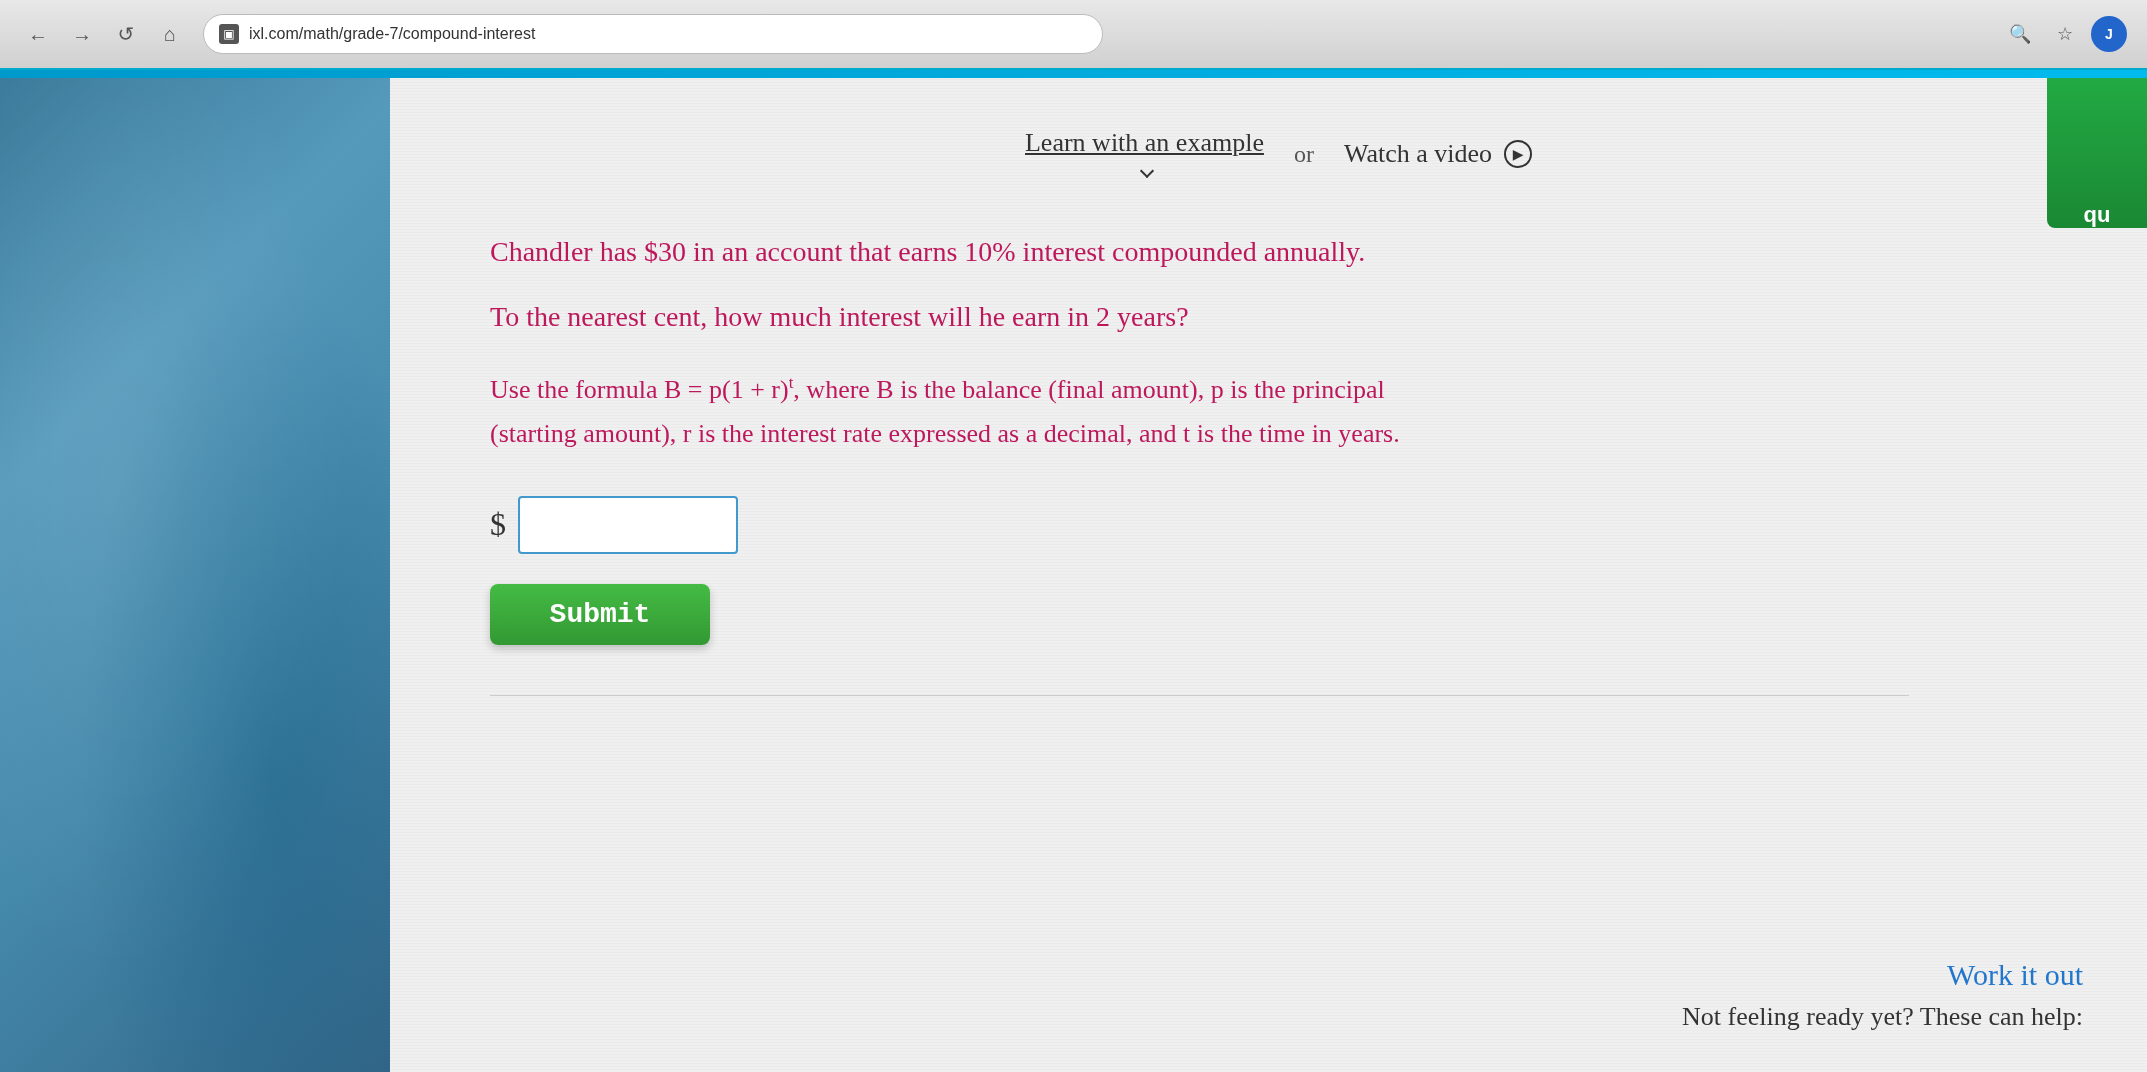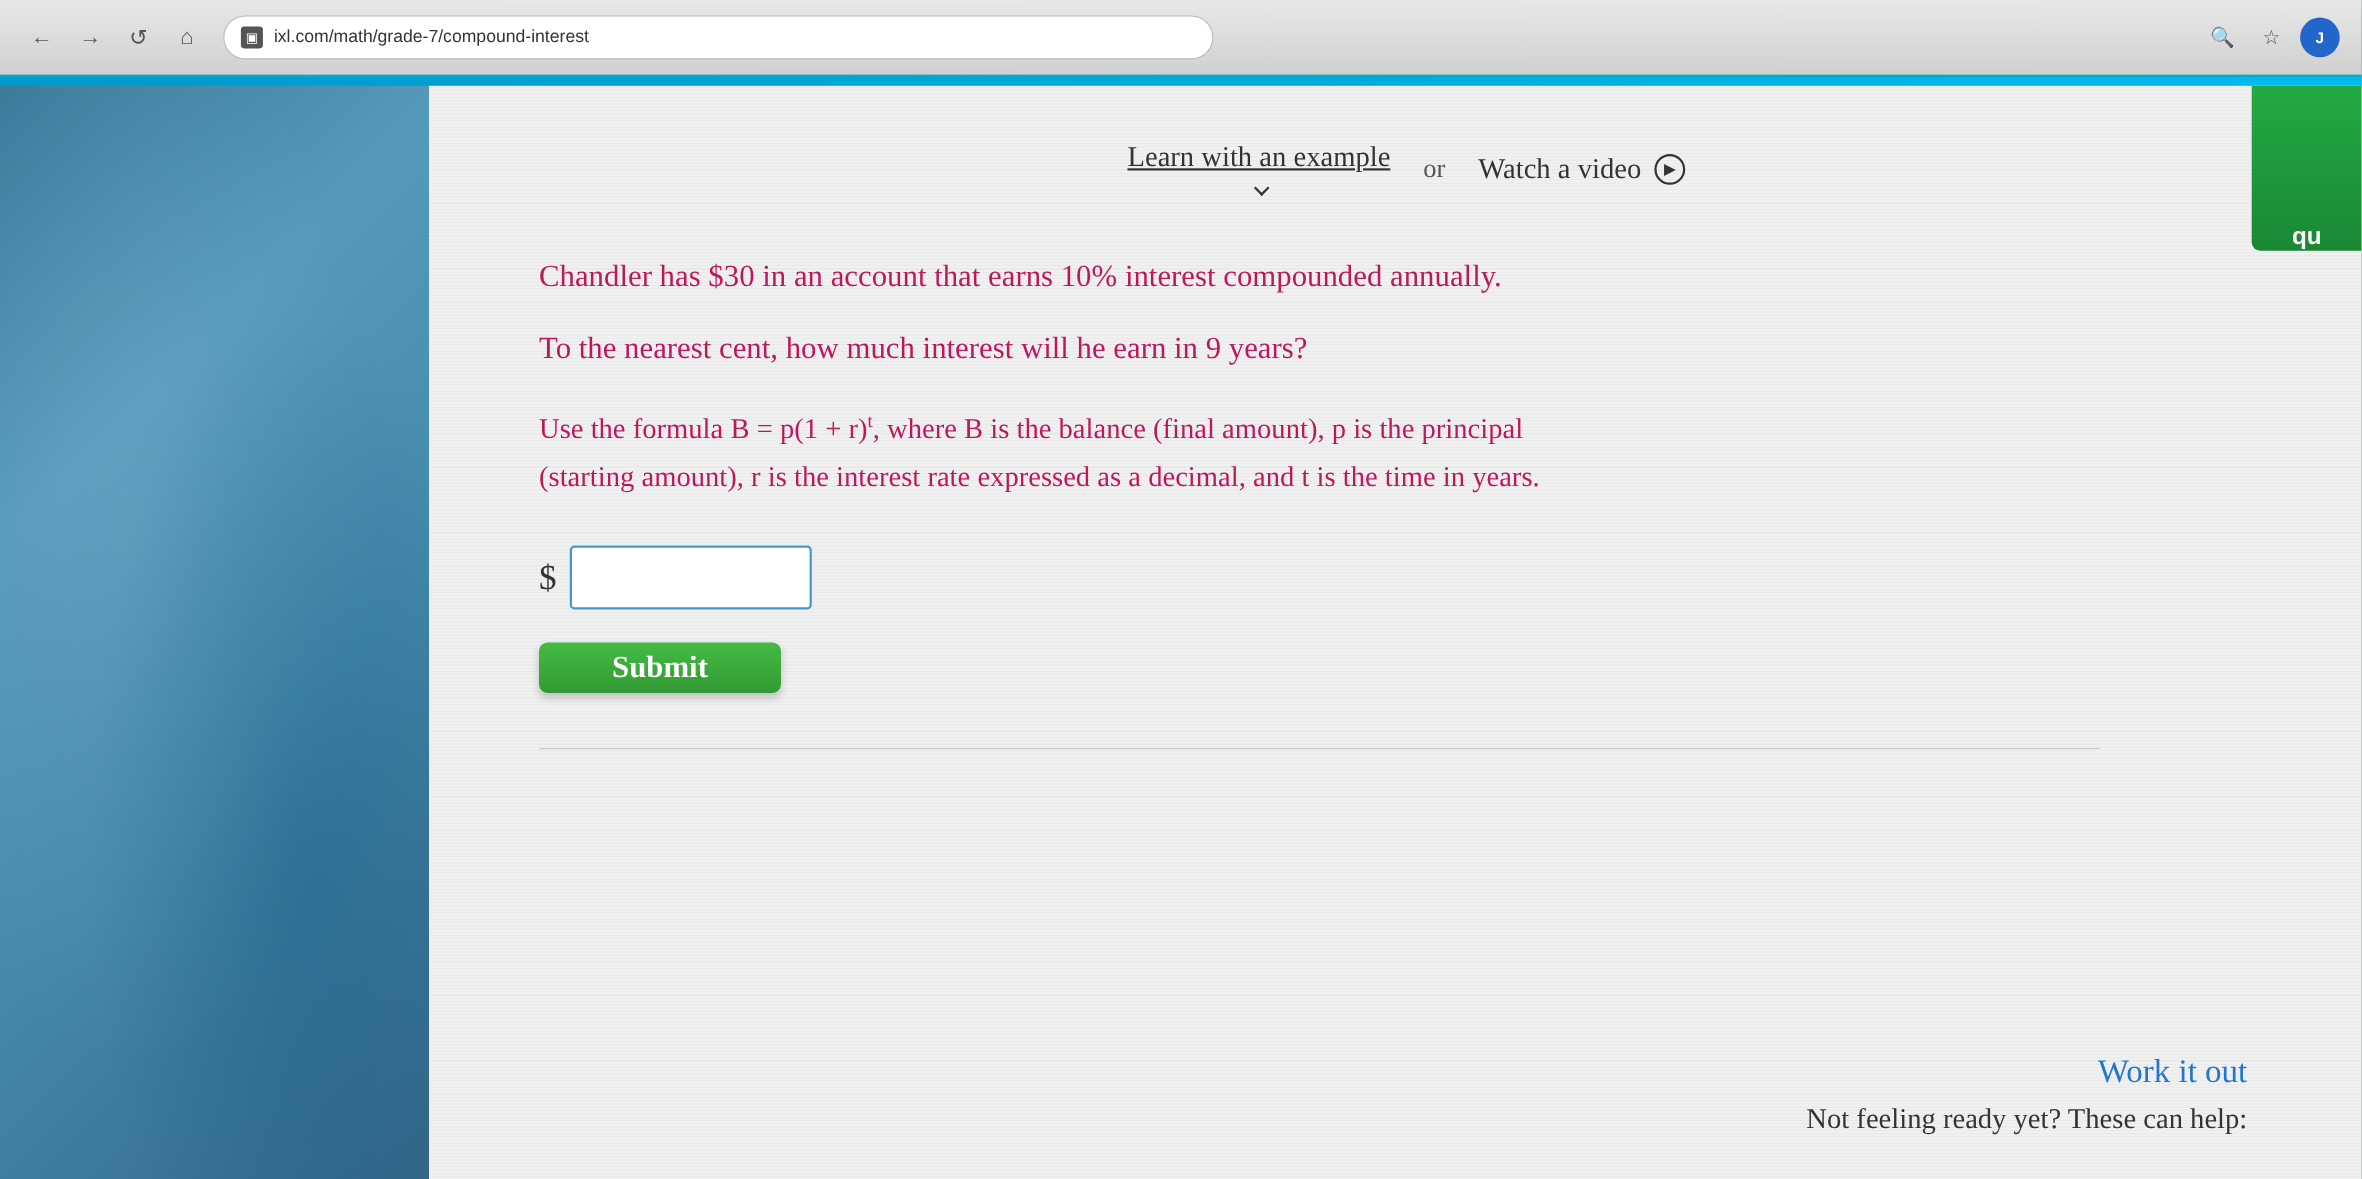--- a/index.html
+++ b/index.html
@@ -289,44 +289,44 @@
       font-size: 24px;
       padding: 0 12px;
       outline: none;
       color: #333;
     }
 
     
     .submit-btn {
       display: block;
       width: 220px;
-      height: 46px;
+      height: 61px;
       background: linear-gradient(180deg, #44bb44 0%, #339933 100%);
       border: none;
       border-radius: 8px;
       color: white;
       font-size: 28px;
-      font-family: Liberation Serif, serif;
+      font-family: Liberation Mono, monospace;
       cursor: pointer;
       font-weight: bold;
       box-shadow: 0 4px 8px rgba(0,0,0,0.2);
     }
 
     
     .divider {
       width: 90%;
       height: 1px;
       background: #ccc;
       margin: 50px 0;
     }
 
     
     .work-it-out {
       text-align: right;
-      padding-right: 104px;
+      padding-right: 64px;
       position: absolute;
       bottom: 40px;
       right: 0;
       width: 100%;
     }
 
     .work-it-out-title {
       font-size: 30px;
       color: #2277cc;
       font-family: 'Georgia', serif;
@@ -399,21 +399,21 @@
         <span class="watch-link">
           <span>Watch a video</span>
           <span class="watch-circle">
             <span>▶</span>
           </span>
         </span>
       </div>
 
       <div class="problem-text">
         <p>Chandler has $30 in an account that earns 10% interest compounded annually.</p>
-        <p>To the nearest cent, how much interest will he earn in 9 years?</p>
+        <p>To the nearest cent, how much interest will he earn in 2 years?</p>
         <p class="formula-line">
           <span>Use the formula B = p(1 + r)</span><sup>t</sup><span>, where B is the balance (final amount), p is the principal</span>
           <br>
           <span>(starting amount), r is the interest rate expressed as a decimal, and t is the time in years.</span>
         </p>
       </div>
 
       <div class="answer-area">
         <span class="dollar-sign">$</span>
         <input class="answer-input" type="text" placeholder="" style="">

